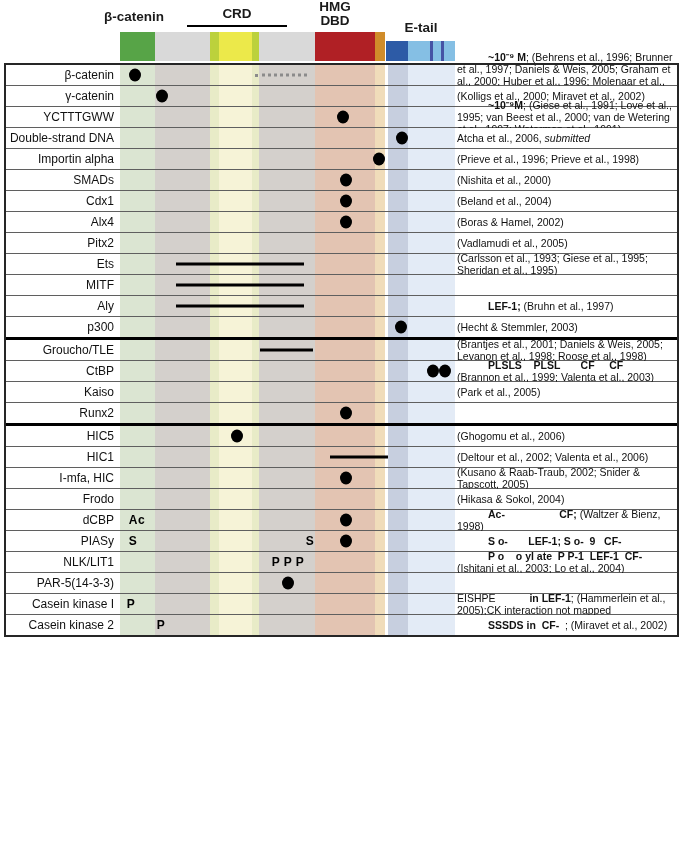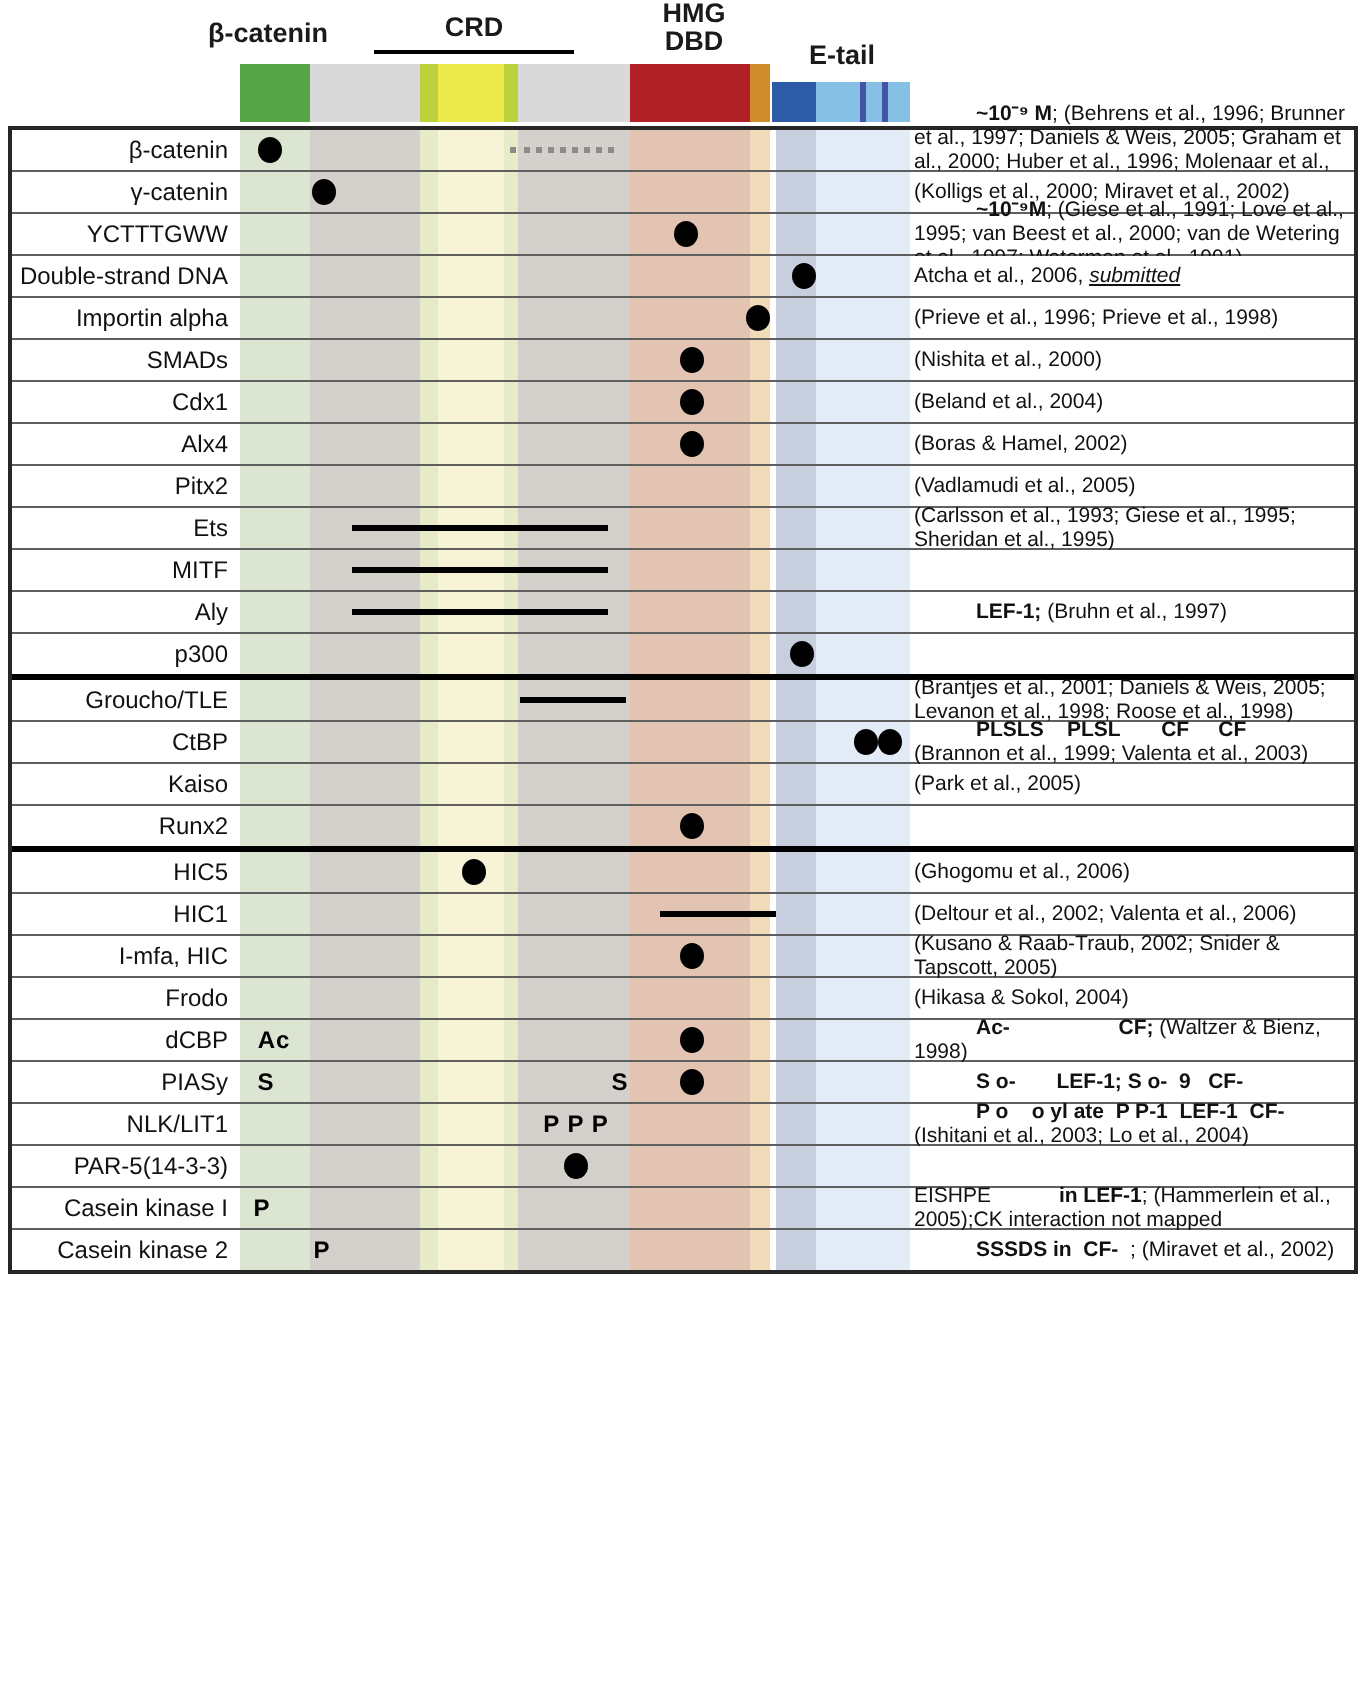--- a/index.html
+++ b/index.html
@@ -4,21 +4,21 @@
 <style>
   html,body{margin:0;padding:0;}
   body{
     width:685px;height:850px;position:relative;background:#fff;
     font-family:"Liberation Sans", sans-serif;color:#111;overflow:hidden;
   }
   .figure{position:absolute;inset:0;}
   .hdr-label{position:absolute;font-weight:bold;font-size:13.5px;color:#1a1a1a;white-space:nowrap;}
   #hdr-beta{top:9px;left:134px;transform:translateX(-50%);}
   #hdr-crd{top:6px;left:237px;transform:translateX(-50%);}
-  #hdr-hmg{top:0px;left:347px;transform:translateX(-50%);text-align:center;line-height:14px;}
+  #hdr-hmg{top:0px;left:335px;transform:translateX(-50%);text-align:center;line-height:14px;}
   #hdr-etail{top:20px;left:421px;transform:translateX(-50%);}
   .crd-overline{position:absolute;top:25px;left:187px;width:100px;height:2px;background:#000;}
   #main-bar,#etail-bar{position:absolute;left:0;top:0;width:685px;height:0;}
   .bar-seg{position:absolute;top:32px;height:29px;}
   .etail-seg{position:absolute;top:41px;height:20px;}
   #table{
     position:absolute;left:4px;top:63px;width:675px;
     border:2px solid #262626;background:#fff;box-sizing:border-box;
   }
   .row{
@@ -33,21 +33,21 @@
     text-align:right;font-size:12px;line-height:12.5px;
     padding:2px 6px 2px 2px;color:#111;
   }
   .row-ref{
     position:absolute;left:451px;top:0;bottom:0;width:224px;box-sizing:border-box;
     display:flex;align-items:center;
     font-size:10.5px;line-height:12.2px;padding:2px 2px 2px 0;
     white-space:pre-wrap;color:#111;
   }
   .row-ref .b{font-weight:bold;margin-left:31px;}
-  .row-ref .i{font-style:italic;text-decoration:underline;}
+  .row-ref .i{font-style:italic;}
   .marker-dot{
     position:absolute;width:12px;height:13px;background:#000;border-radius:50%;
     top:50%;transform:translate(-50%,-50%);
   }
   .marker-line{position:absolute;height:3px;background:#000;top:50%;transform:translateY(-50%);}
   .marker-dotted{position:absolute;height:0;border-top:3px dotted #8b8b8b;top:50%;transform:translateY(-50%);}
   .marker-text{
     position:absolute;font-weight:bold;font-size:12px;letter-spacing:0.5px;color:#000;
     top:50%;transform:translate(-50%,-50%);white-space:pre;
   }
@@ -133,20 +133,21 @@
         <div class="marker-line" style="left: 170px; width: 128px;"></div>
       </div>
       <div class="row" style="background-image: linear-gradient(to right, rgb(255, 255, 255) 0px, rgb(255, 255, 255) 114px, rgb(219, 229, 210) 114px, rgb(219, 229, 210) 149px, rgb(212, 208, 204) 149px, rgb(212, 208, 204) 204px, rgb(232, 235, 199) 204px, rgb(232, 235, 199) 213px, rgb(246, 243, 215) 213px, rgb(246, 243, 215) 246px, rgb(232, 235, 199) 246px, rgb(232, 235, 199) 253px, rgb(212, 208, 204) 253px, rgb(212, 208, 204) 309px, rgb(227, 196, 178) 309px, rgb(227, 196, 178) 369px, rgb(240, 220, 186) 369px, rgb(240, 220, 186) 379px, rgb(255, 255, 255) 379px, rgb(255, 255, 255) 382px, rgb(199, 207, 223) 382px, rgb(199, 207, 223) 402px, rgb(227, 235, 246) 402px, rgb(227, 235, 246) 449px, rgb(255, 255, 255) 449px, rgb(255, 255, 255) 673px);">
         <div class="row-label">Aly</div>
         <div class="marker-line" style="left: 170px; width: 128px;"></div>
         <div class="row-ref"><span><span class="b">LEF-1;</span><span> (Bruhn et al., 1997)</span></span></div>
       </div>
       <div class="row divider" style="background-image: linear-gradient(to right, rgb(255, 255, 255) 0px, rgb(255, 255, 255) 114px, rgb(219, 229, 210) 114px, rgb(219, 229, 210) 149px, rgb(212, 208, 204) 149px, rgb(212, 208, 204) 204px, rgb(232, 235, 199) 204px, rgb(232, 235, 199) 213px, rgb(246, 243, 215) 213px, rgb(246, 243, 215) 246px, rgb(232, 235, 199) 246px, rgb(232, 235, 199) 253px, rgb(212, 208, 204) 253px, rgb(212, 208, 204) 309px, rgb(227, 196, 178) 309px, rgb(227, 196, 178) 369px, rgb(240, 220, 186) 369px, rgb(240, 220, 186) 379px, rgb(255, 255, 255) 379px, rgb(255, 255, 255) 382px, rgb(199, 207, 223) 382px, rgb(199, 207, 223) 402px, rgb(227, 235, 246) 402px, rgb(227, 235, 246) 449px, rgb(255, 255, 255) 449px, rgb(255, 255, 255) 673px);">
         <div class="row-label">p300</div>
         <div class="marker-dot" style="left: 395px;"></div>
+        <div class="row-ref"><span><span>(Hecht &amp; Stemmler, 2003)</span></span></div>
       </div>
       <div class="row" style="background-image: linear-gradient(to right, rgb(255, 255, 255) 0px, rgb(255, 255, 255) 114px, rgb(219, 229, 210) 114px, rgb(219, 229, 210) 149px, rgb(212, 208, 204) 149px, rgb(212, 208, 204) 204px, rgb(232, 235, 199) 204px, rgb(232, 235, 199) 213px, rgb(246, 243, 215) 213px, rgb(246, 243, 215) 246px, rgb(232, 235, 199) 246px, rgb(232, 235, 199) 253px, rgb(212, 208, 204) 253px, rgb(212, 208, 204) 309px, rgb(227, 196, 178) 309px, rgb(227, 196, 178) 369px, rgb(240, 220, 186) 369px, rgb(240, 220, 186) 379px, rgb(255, 255, 255) 379px, rgb(255, 255, 255) 382px, rgb(199, 207, 223) 382px, rgb(199, 207, 223) 402px, rgb(227, 235, 246) 402px, rgb(227, 235, 246) 449px, rgb(255, 255, 255) 449px, rgb(255, 255, 255) 673px);">
         <div class="row-label">Groucho/TLE</div>
         <div class="marker-line" style="left: 254px; width: 53px;"></div>
         <div class="row-ref"><span><span>(Brantjes et al., 2001; Daniels &amp; Weis, 2005; Levanon et al., 1998; Roose et al., 1998)</span></span></div>
       </div>
       <div class="row" style="background-image: linear-gradient(to right, rgb(255, 255, 255) 0px, rgb(255, 255, 255) 114px, rgb(219, 229, 210) 114px, rgb(219, 229, 210) 149px, rgb(212, 208, 204) 149px, rgb(212, 208, 204) 204px, rgb(232, 235, 199) 204px, rgb(232, 235, 199) 213px, rgb(246, 243, 215) 213px, rgb(246, 243, 215) 246px, rgb(232, 235, 199) 246px, rgb(232, 235, 199) 253px, rgb(212, 208, 204) 253px, rgb(212, 208, 204) 309px, rgb(227, 196, 178) 309px, rgb(227, 196, 178) 369px, rgb(240, 220, 186) 369px, rgb(240, 220, 186) 379px, rgb(255, 255, 255) 379px, rgb(255, 255, 255) 382px, rgb(199, 207, 223) 382px, rgb(199, 207, 223) 402px, rgb(227, 235, 246) 402px, rgb(227, 235, 246) 449px, rgb(255, 255, 255) 449px, rgb(255, 255, 255) 673px);">
         <div class="row-label">CtBP</div>
         <div class="marker-dot" style="left: 427px;"></div>
         <div class="marker-dot" style="left: 439px;"></div>

